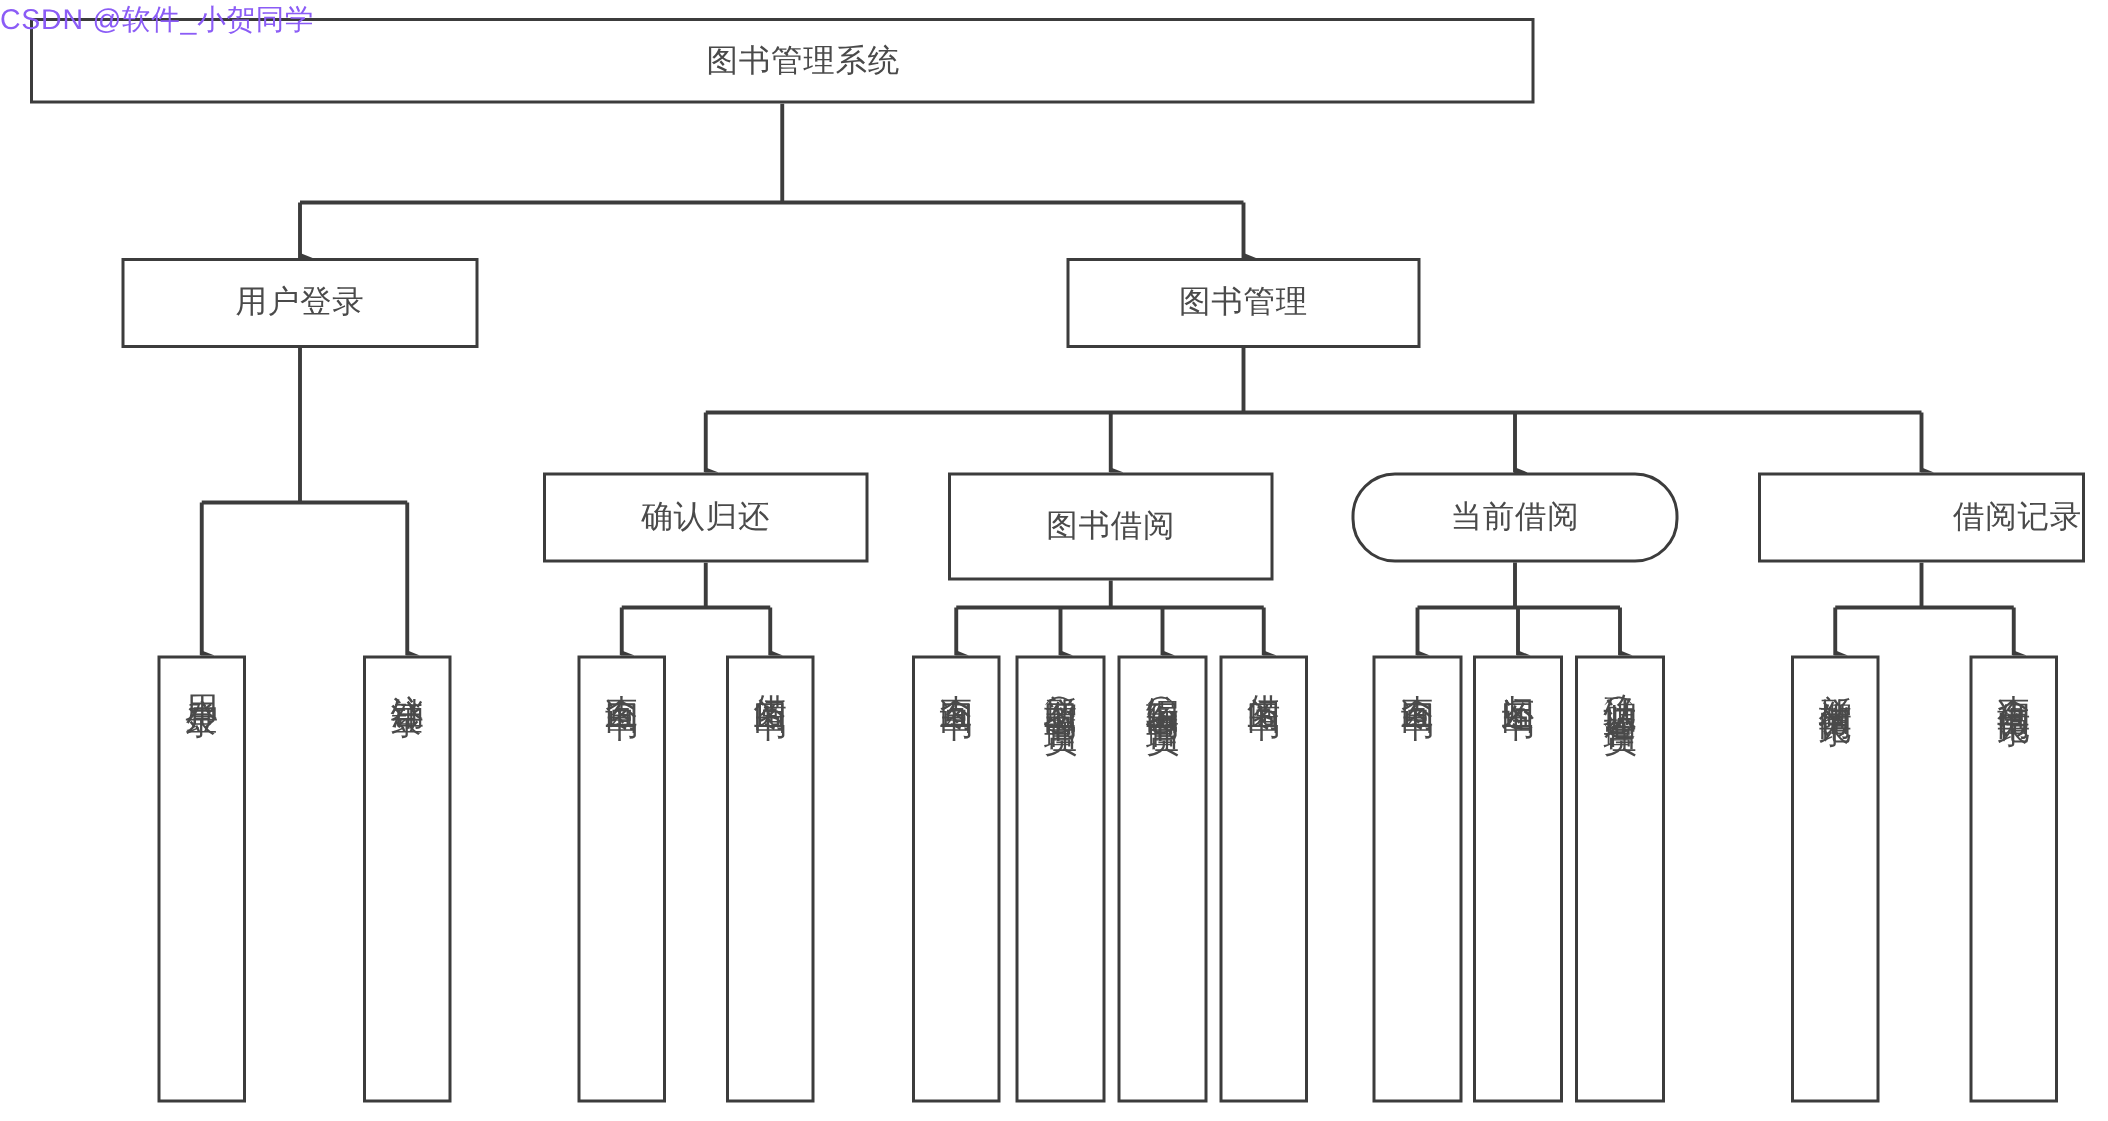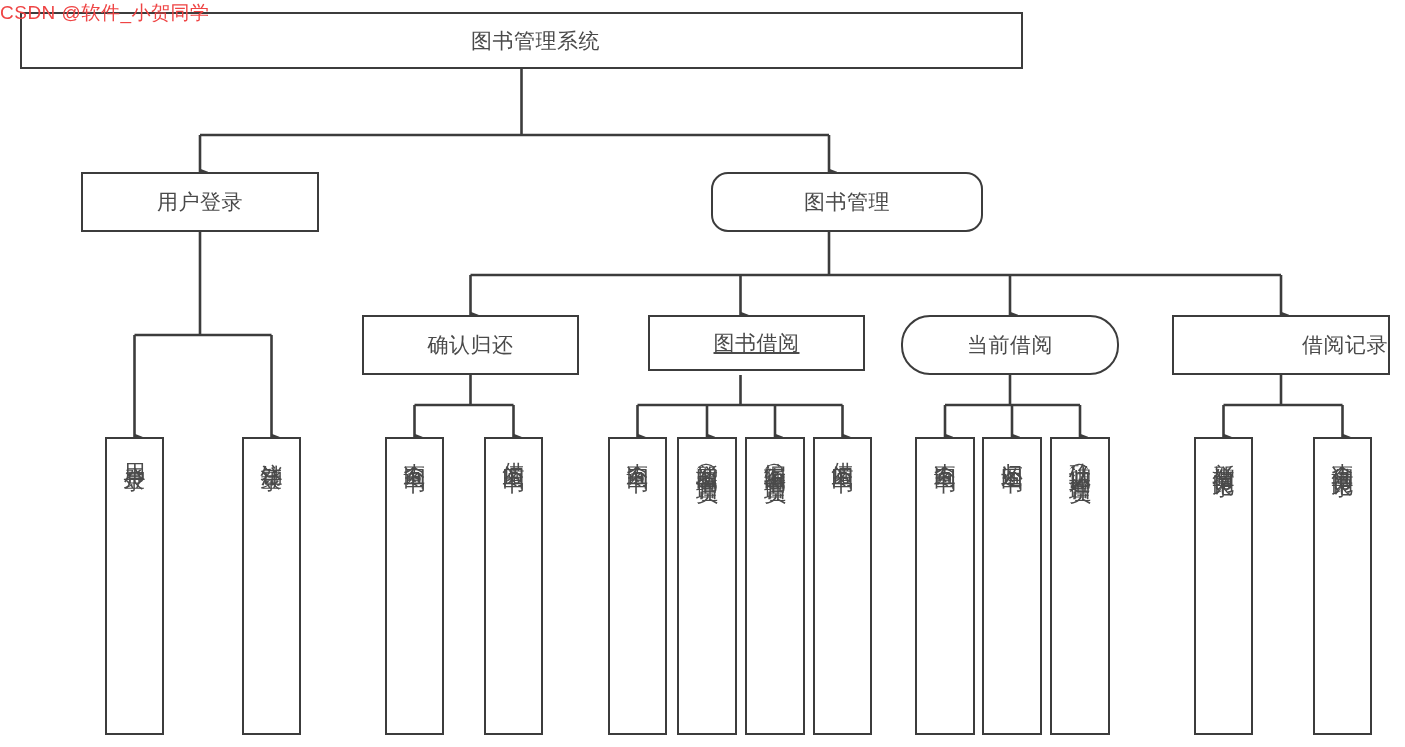--- a/index.html
+++ b/index.html
@@ -54,21 +54,21 @@
   .node.vertical .node-label {
     writing-mode: vertical-rl;
     text-orientation: upright;
     font-size: 22px;
     letter-spacing: 3px;
     line-height: 1;
     white-space: nowrap;
   }
   #watermark {
     position: absolute;
-    color: #ef4444;
+    color: #8b5cf6;
     font-size: 19px;
     white-space: nowrap;
     letter-spacing: 0.5px;
   }
 </style>
 </head>
 <body>
 
 <div id="diagram-root">
 
@@ -115,27 +115,27 @@
       </g>
   </svg>
 
   <div id="nodes-layer">
       <div class="node horizontal" style="left: 20px; top: 12px; width: 1003px; height: 57px; padding-left: 28px;">
         <span class="node-label">图书管理系统</span>
       </div>
       <div class="node horizontal" style="left: 81px; top: 172px; width: 238px; height: 60px;">
         <span class="node-label">用户登录</span>
       </div>
-      <div class="node horizontal" style="left: 711px; top: 172px; width: 272px; height: 60px; border-radius: 17px;">
+      <div class="node horizontal" style="left: 711px; top: 172px; width: 236px; height: 60px;">
         <span class="node-label">图书管理</span>
       </div>
       <div class="node horizontal" style="left: 362px; top: 315px; width: 217px; height: 60px;">
         <span class="node-label">确认归还</span>
       </div>
-      <div class="node horizontal" style="left: 648px; top: 315px; width: 217px; height: 56px; text-decoration: underline;">
+      <div class="node horizontal" style="left: 632px; top: 315px; width: 217px; height: 72px;">
         <span class="node-label">图书借阅</span>
       </div>
       <div class="node horizontal" style="left: 901px; top: 315px; width: 218px; height: 60px; border-radius: 29px;">
         <span class="node-label">当前借阅</span>
       </div>
       <div class="node horizontal" style="left: 1172px; top: 315px; width: 218px; height: 60px; justify-content: flex-end;">
         <span class="node-label">借阅记录</span>
       </div>
       <div class="node vertical" style="left: 105px; top: 437px; width: 59px; height: 298px;">
         <span class="node-label">用户登录</span>

